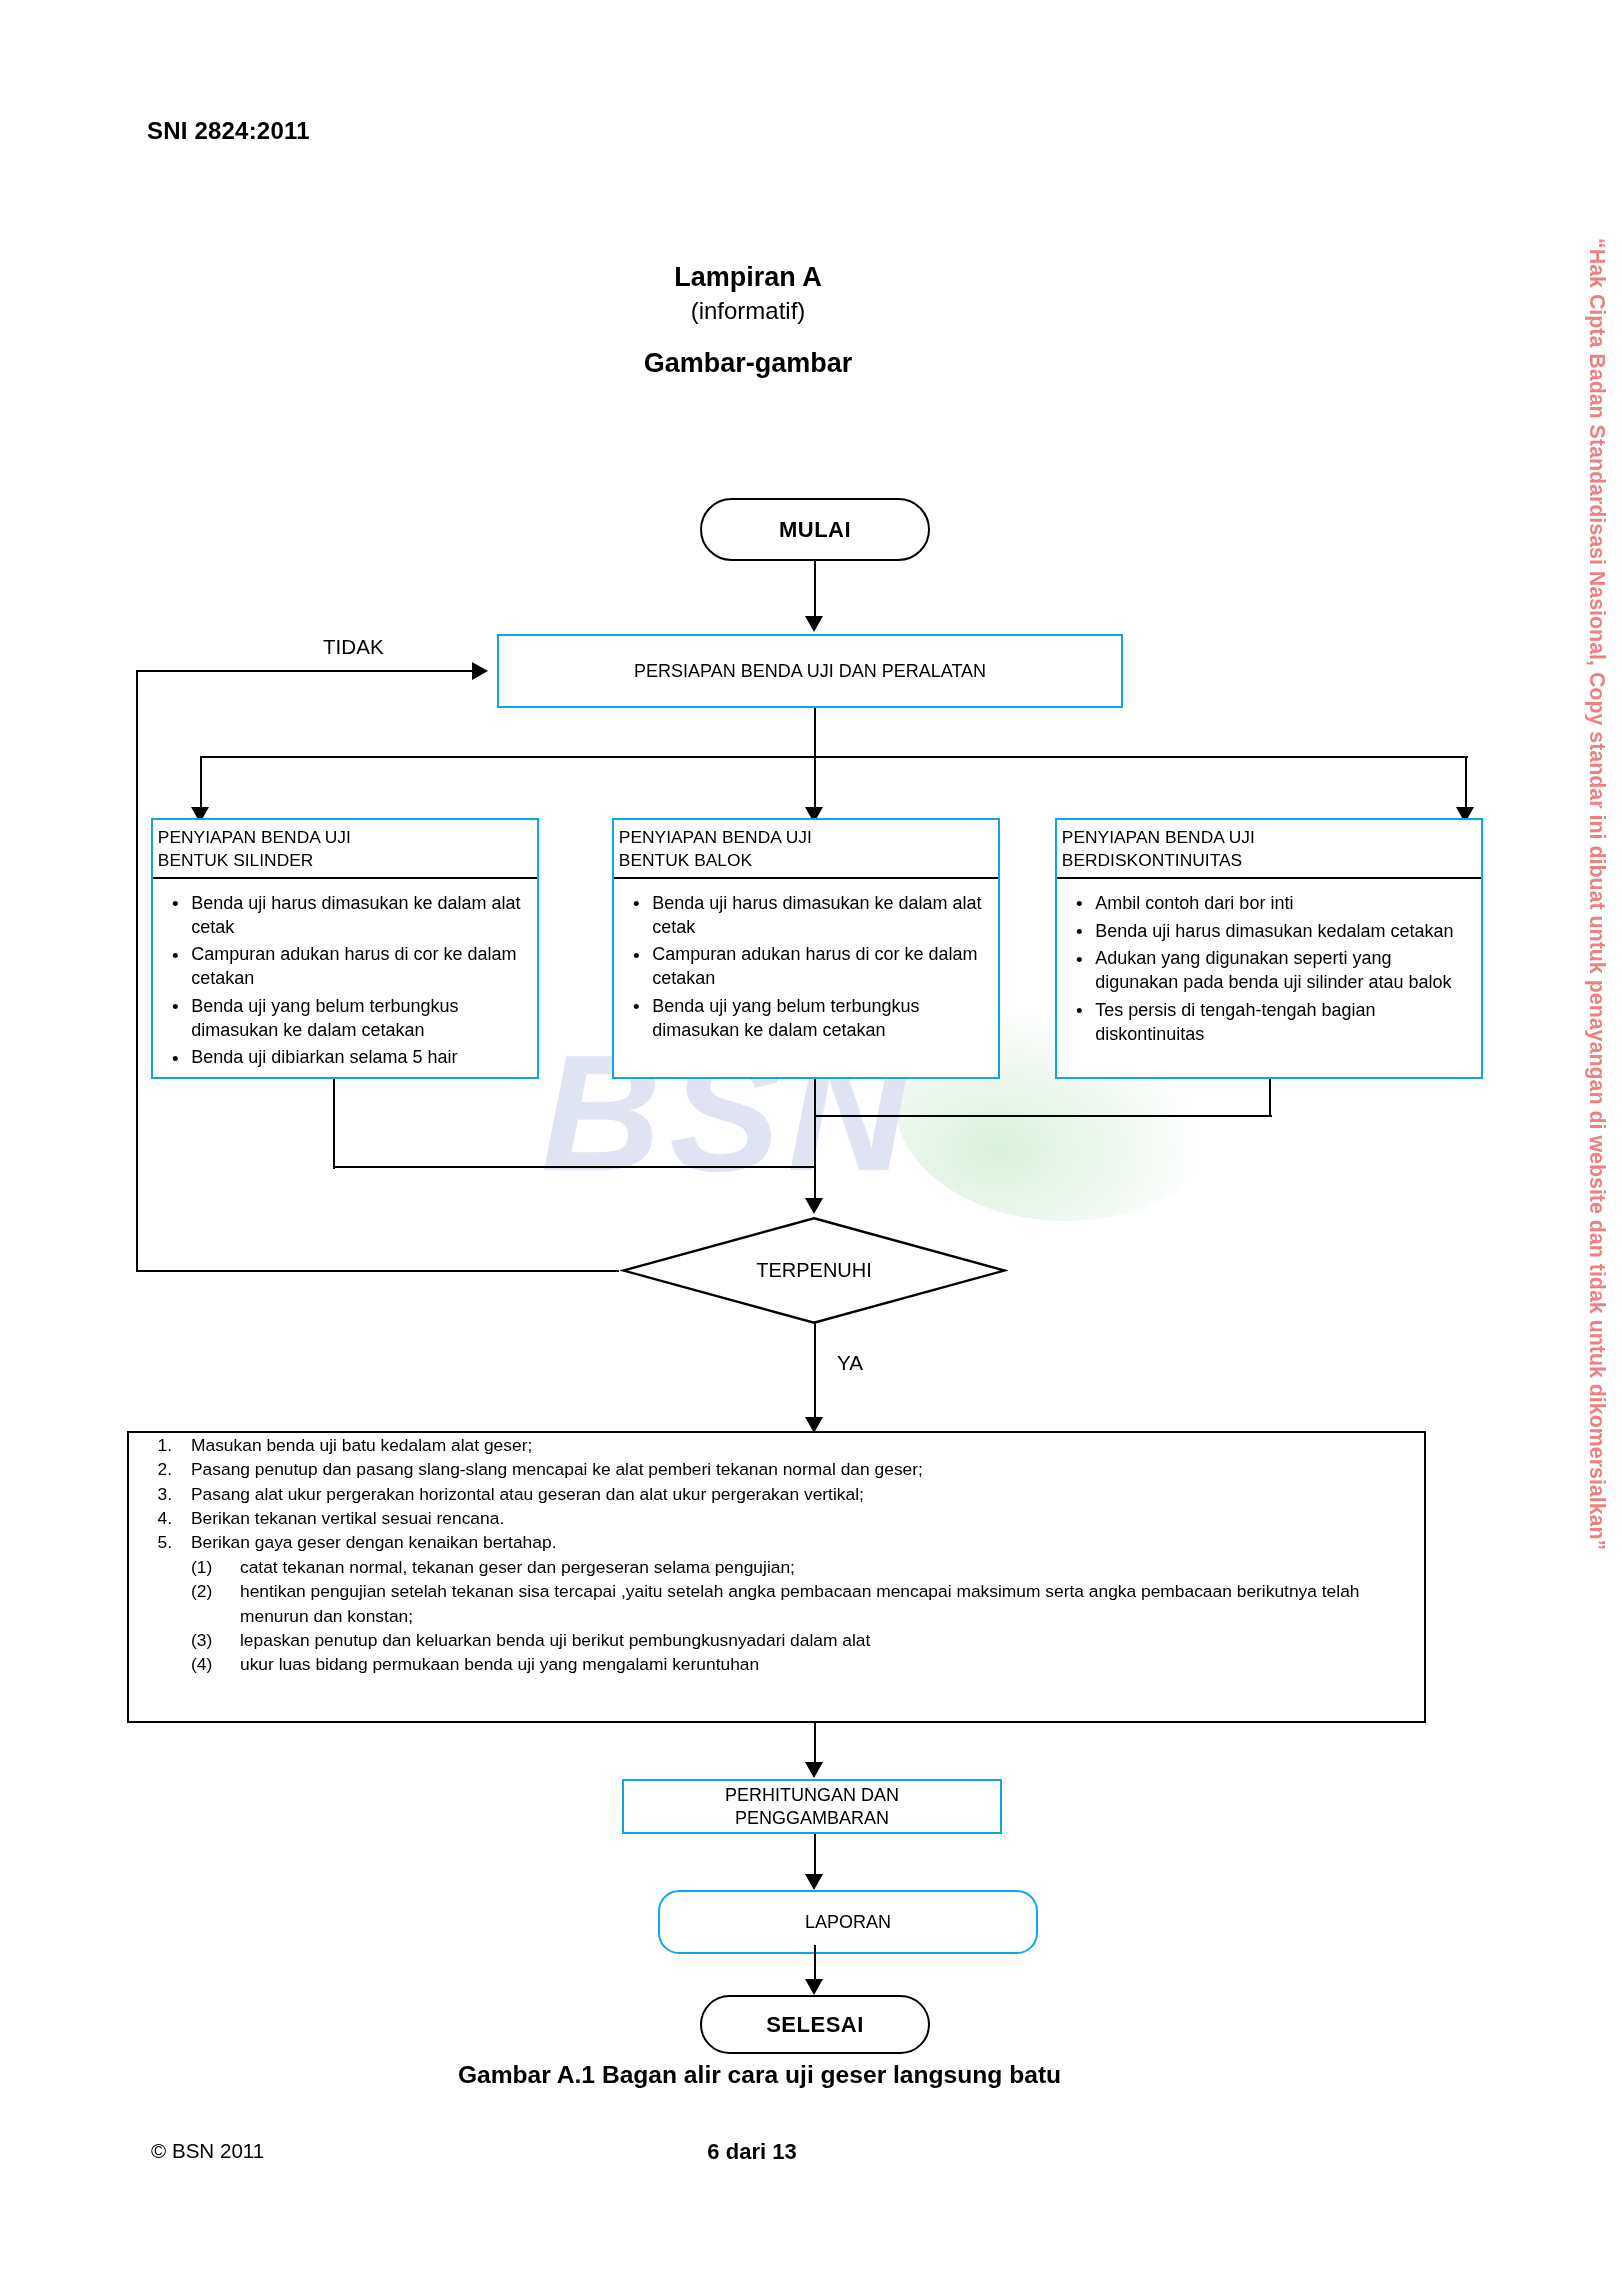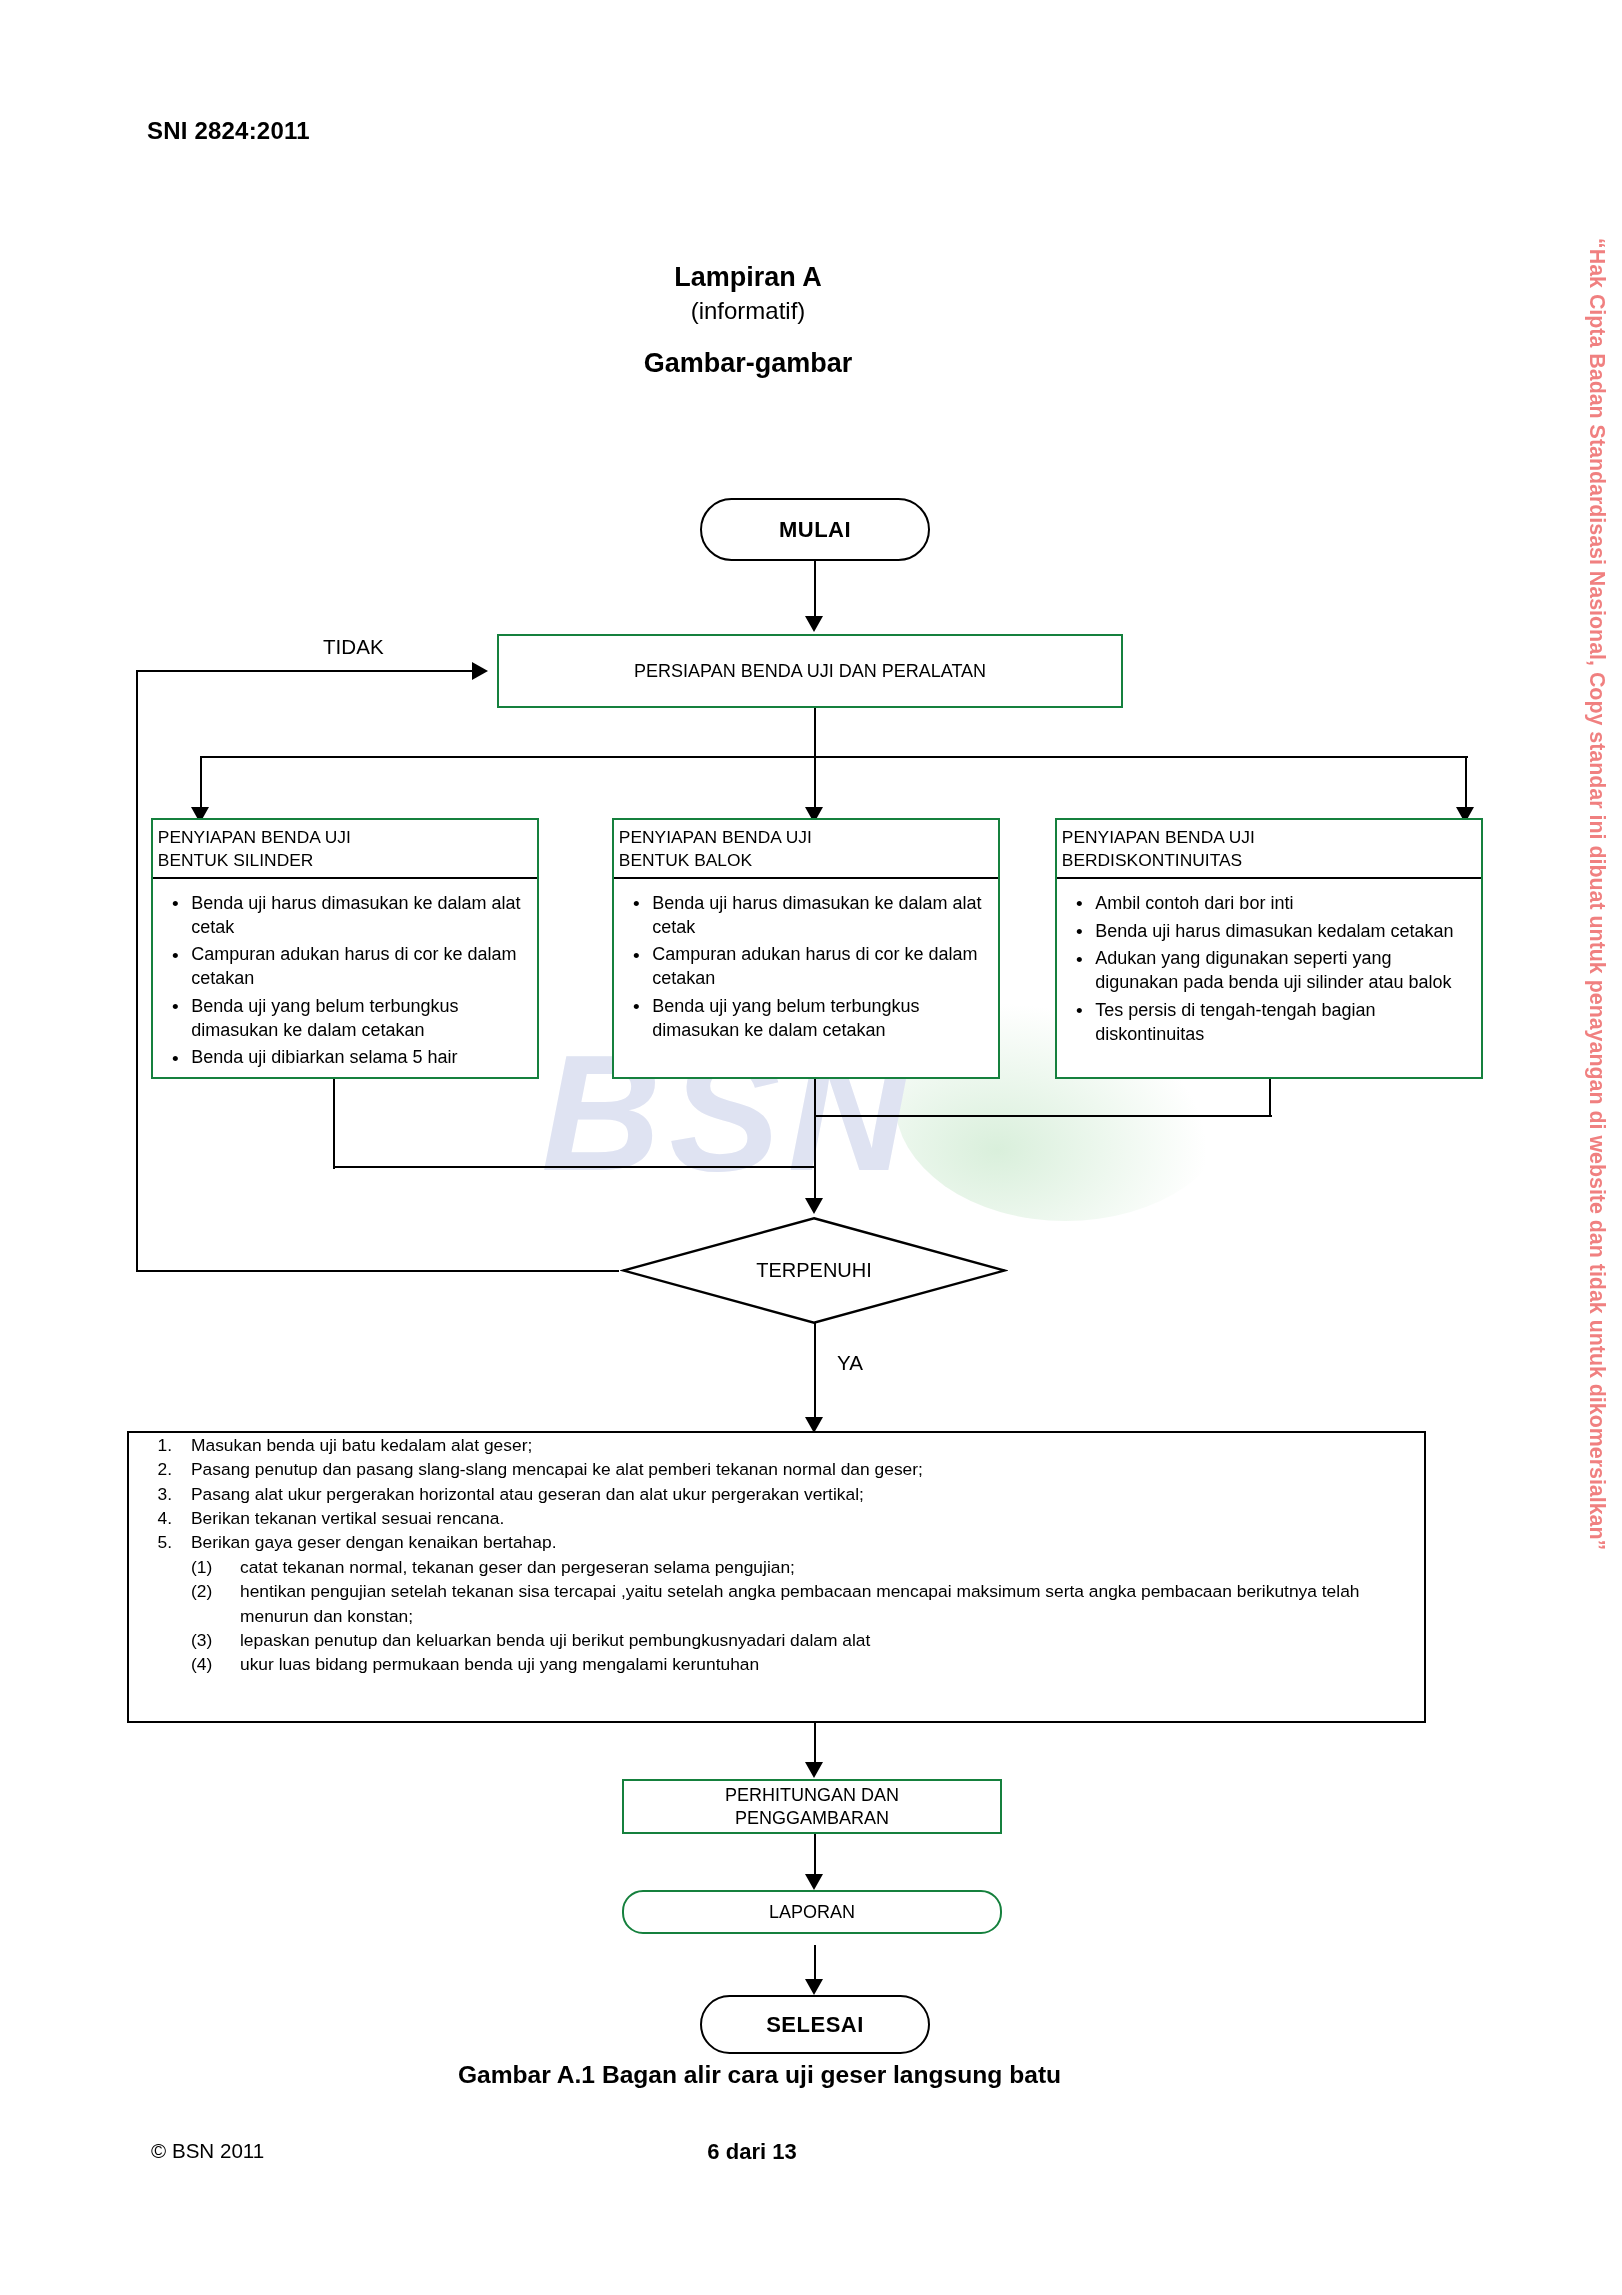--- a/index.html
+++ b/index.html
@@ -50,21 +50,21 @@
     font-size:21.4px; font-weight:bold;
     white-space:nowrap;
     writing-mode:vertical-rl;
     pointer-events:none; user-select:none;
   }
 
   
   .fc { position:absolute; left:0; top:0; width:1623px; height:2295px; }
   .node {
     position:absolute; box-sizing:border-box;
-    border:2px solid #15803d; background:#fff;
+    border:2px solid #0ea5e9; background:#fff;
     font-size:18px; text-align:center;
   }
   .term {
     border-radius:792px; border:2.4px solid #000;
     display:flex; align-items:center; justify-content:center;
     font-weight:bold; font-size:22px; letter-spacing:0.5px;
   }
   .proc-center { display:flex; align-items:center; justify-content:center; }
   .hdr-strip {
     border-bottom:2px solid #000;
@@ -286,21 +286,21 @@
     <div class="arw arw-down" style="left:805px; top:1762px;"></div>
 
     <div class="node proc-center" style="left:622px; top:1779px; width:380px; height:55px; flex-direction:column; line-height:1.25;">
       <span>PERHITUNGAN DAN</span>
       <span>PENGGAMBARAN</span>
     </div>
 
     <div class="ln lnv" style="left:814px; top:1834px; height:46px;"></div>
     <div class="arw arw-down" style="left:805px; top:1874px;"></div>
 
-    <div class="node proc-center" style="left:622px; top:1890px; width:380px; height:44px;border-radius:21px;">LAPORAN</div>
+    <div class="node proc-center" style="left:658px; top:1890px; width:380px; height:64px;border-radius:21px;">LAPORAN</div>
 
     <div class="ln lnv" style="left:814px; top:1945px; height:40px;"></div>
     <div class="arw arw-down" style="left:805px; top:1979px;"></div>
 
     <div class="node term" style="left:700px; top:1995px; width:230px; height:59px;">SELESAI</div>
 
   </div>
 
   <div class="caption">Gambar A.1   Bagan alir cara uji geser langsung batu</div>
 

